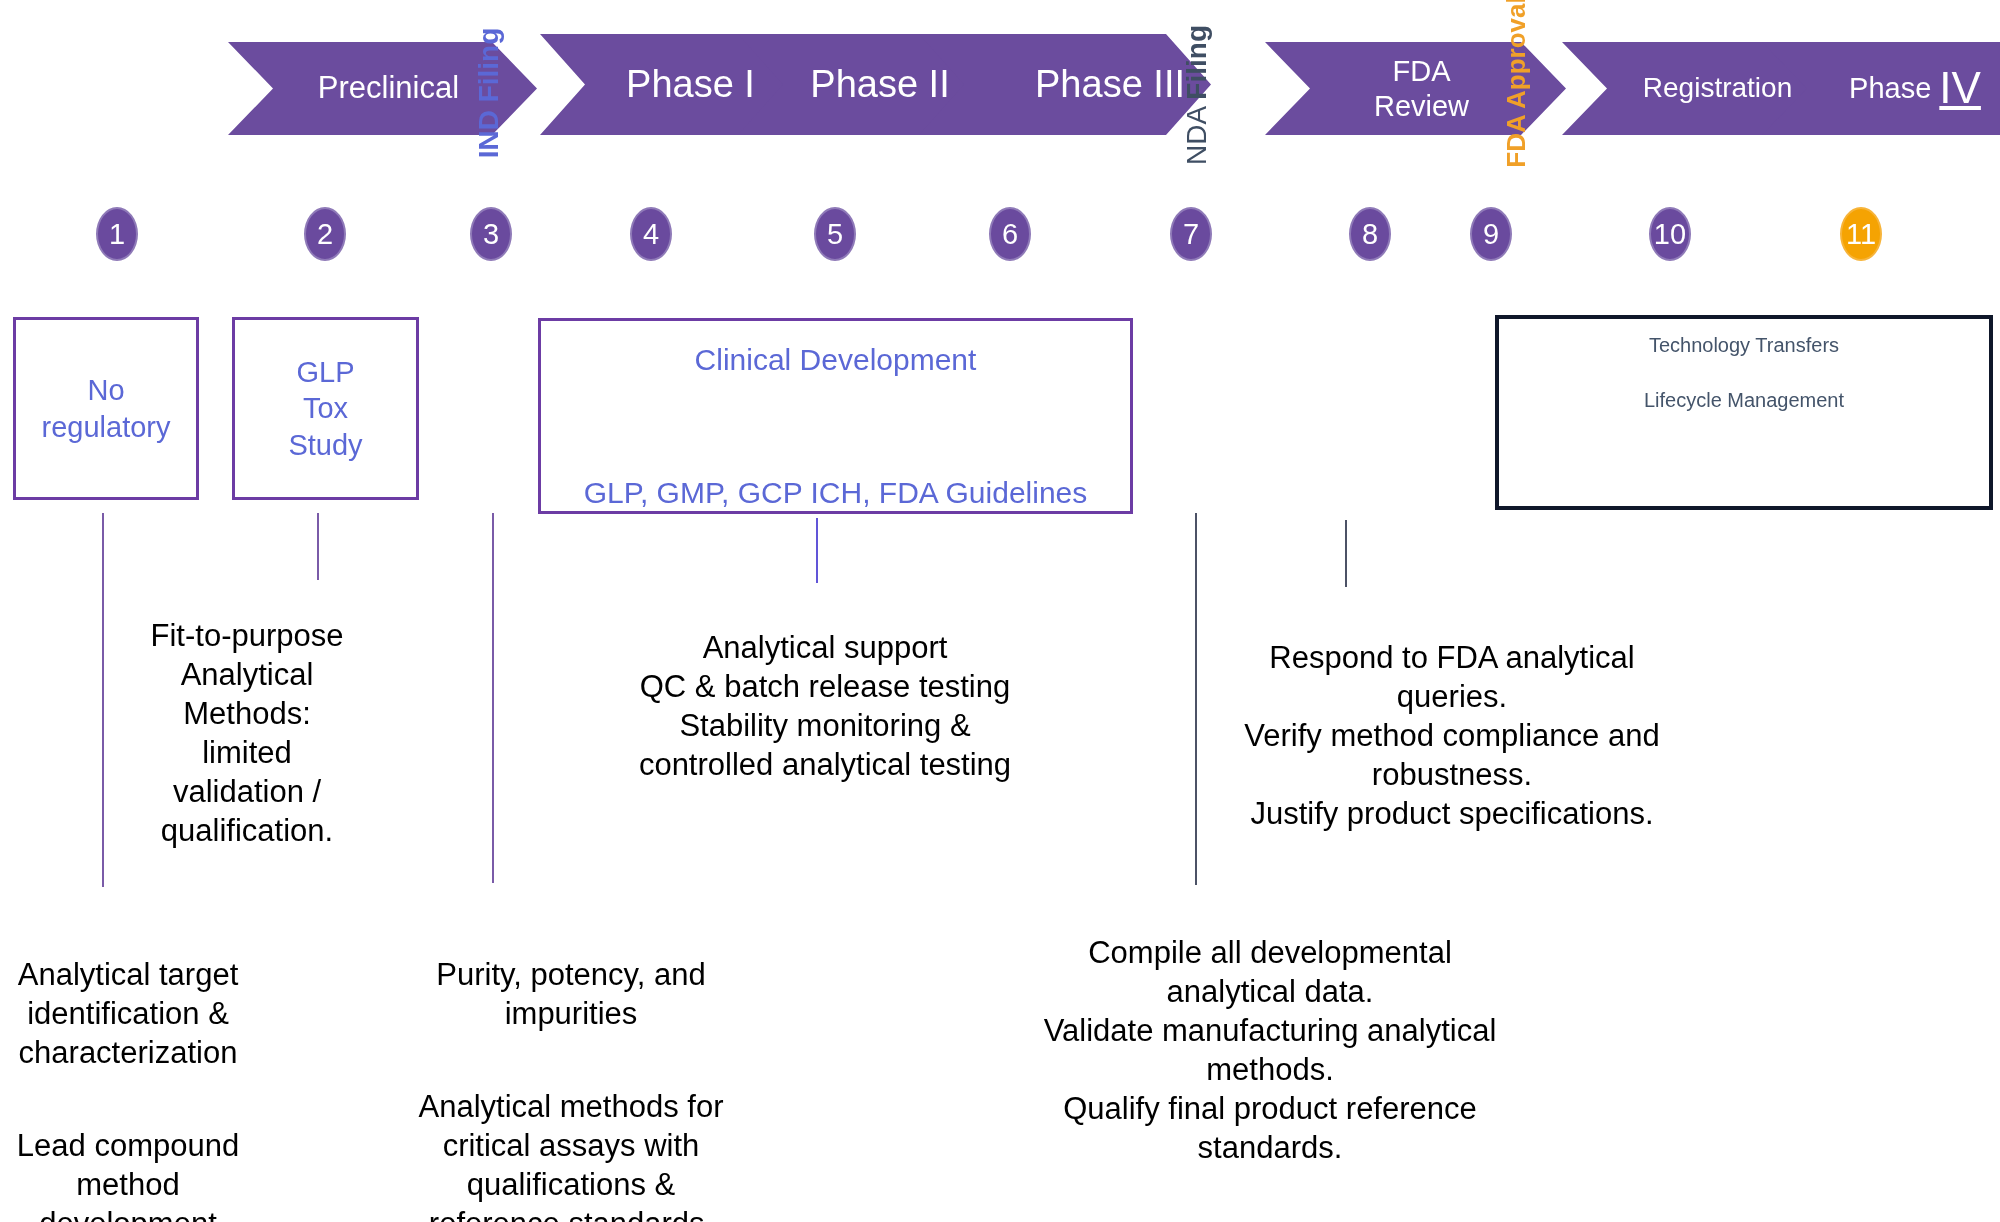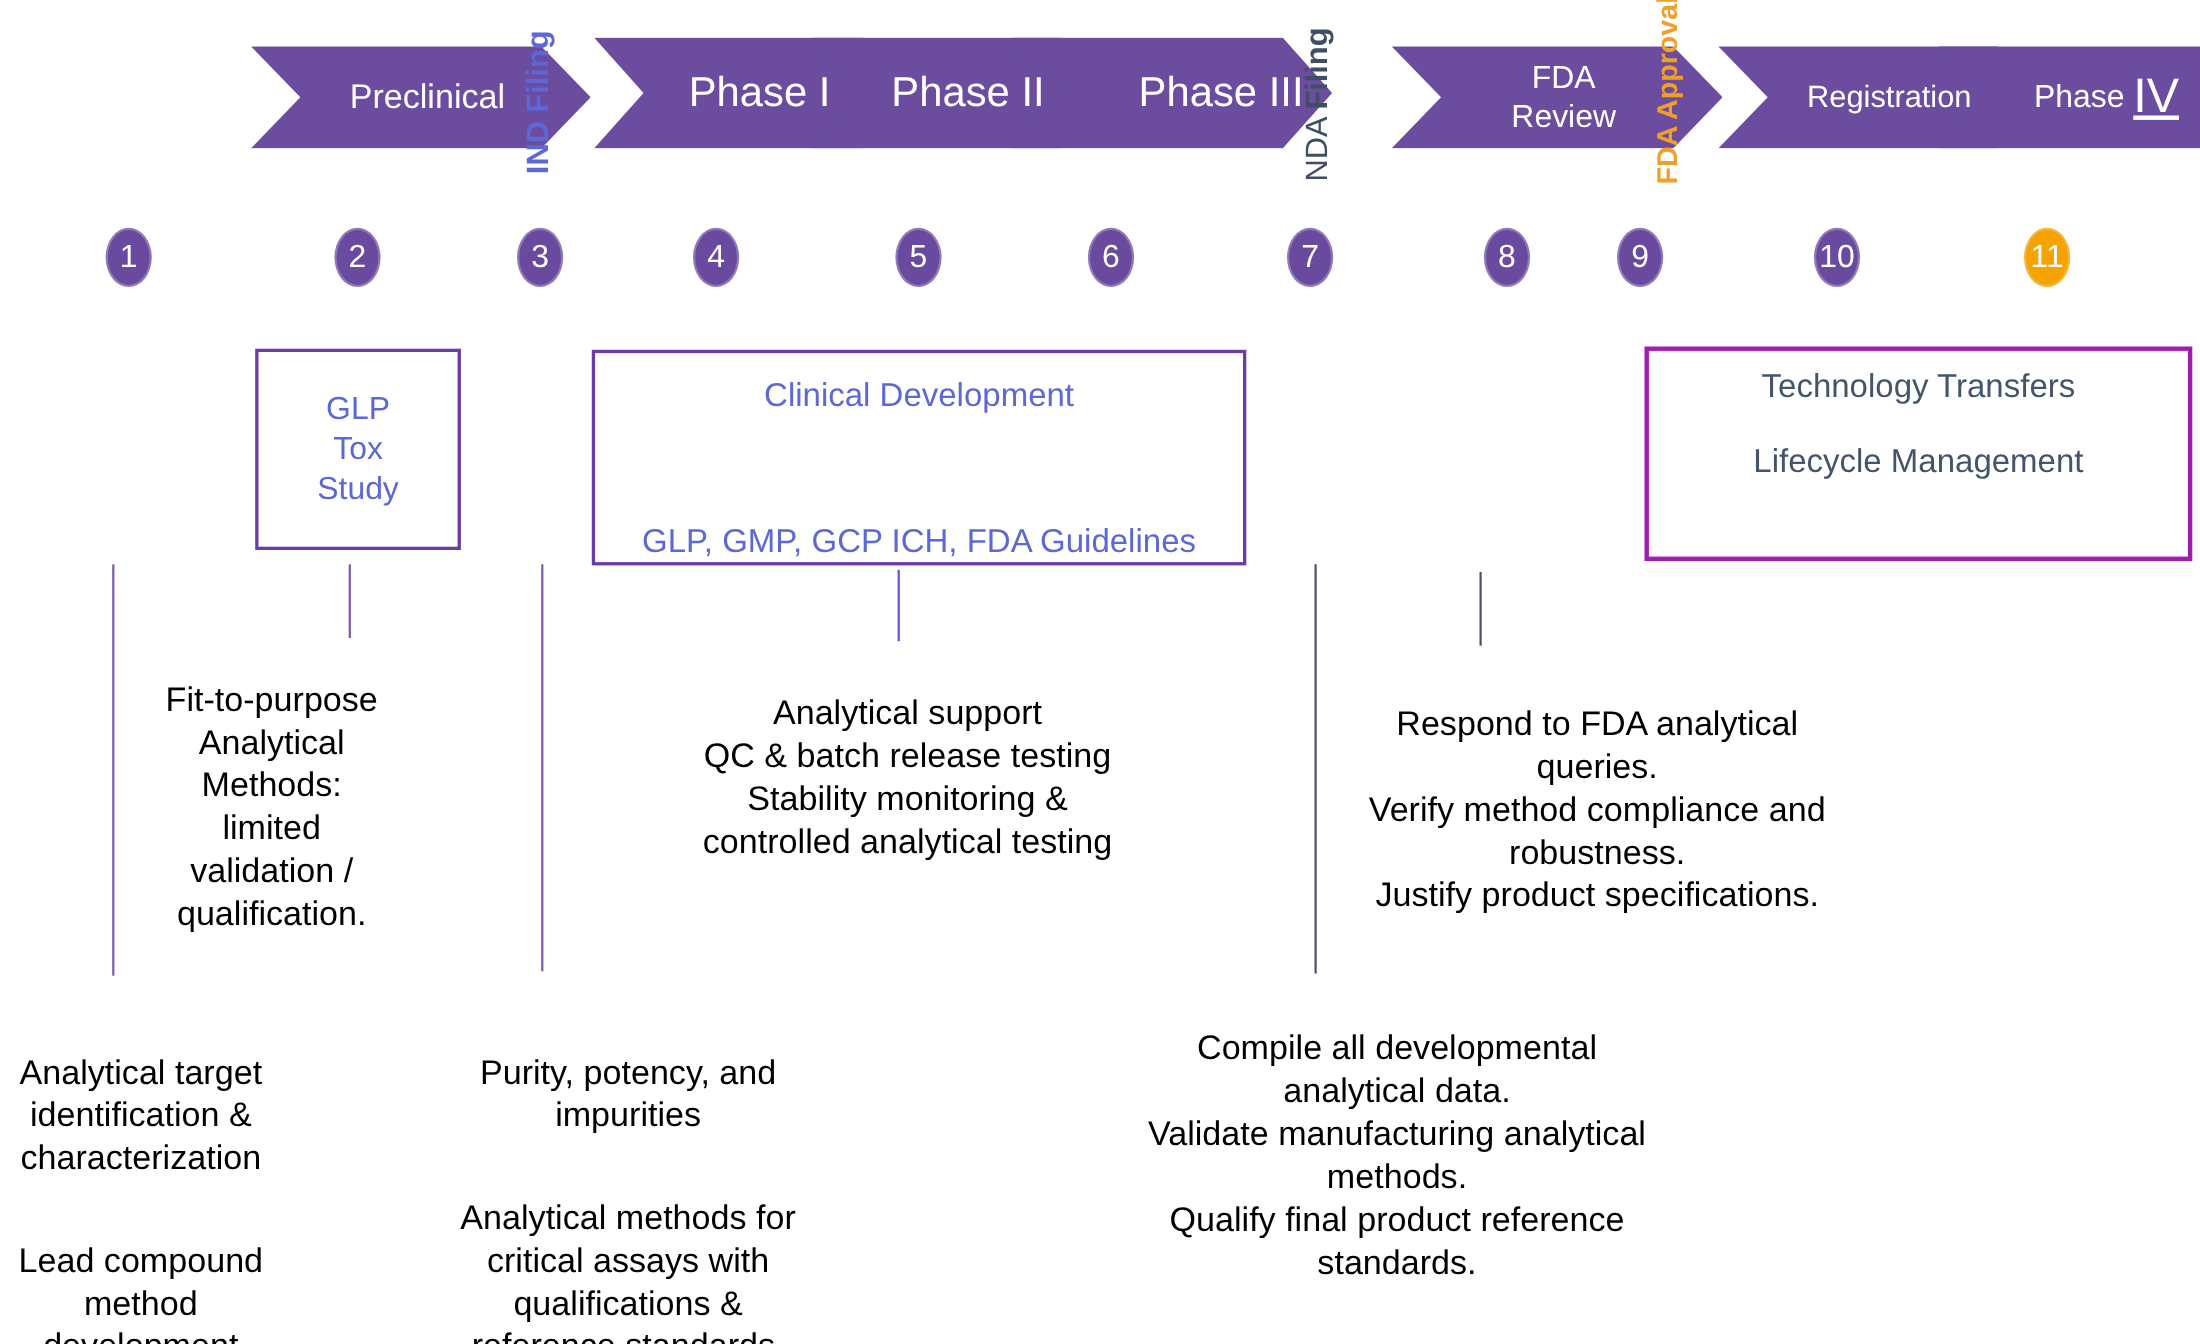--- a/index.html
+++ b/index.html
@@ -35,21 +35,21 @@
   }
   .step.orange{background:#f5a302;border-color:#f7b43a;}
   
   .pbox{
     position:absolute;box-sizing:border-box;border:3px solid #6c3ca4;background:#ffffff;
     color:#5b68d6;display:flex;flex-direction:column;align-items:center;justify-content:center;
     text-align:center;font-size:29px;line-height:1.25;white-space:pre-line;
   }
   .pbox.wide{justify-content:space-between;padding-top:20px;font-size:30px;}
   .pbox.wide .bx-line2{margin-top:24px;}
-  .pbox.slate{border:4px solid #a21caf;color:#44546a;font-size:30px;}
+  .pbox.slate{border:4px solid #0f172a;color:#44546a;font-size:20px;}
   .pbox.slate .bx-line1{margin-top:14px;}
   .pbox.slate .bx-line2{margin-top:30px;}
   
   .vline{position:absolute;width:2px;}
   .vline.purple{background:#7a5ba8;}
   .vline.blue{background:#6155d8;}
   .vline.slate{background:#4c5266;}
   
   .note{
     position:absolute;color:#000000;font-size:31px;line-height:1.26;text-align:center;
@@ -101,20 +101,22 @@
   <div class="step" style="left:470px;">3</div>
   <div class="step" style="left:630px;">4</div>
   <div class="step" style="left:814px;">5</div>
   <div class="step" style="left:989px;">6</div>
   <div class="step" style="left:1170px;">7</div>
   <div class="step" style="left:1349px;">8</div>
   <div class="step" style="left:1470px;">9</div>
   <div class="step" style="left:1649px;">10</div>
   <div class="step orange" style="left:1840px;">11</div>
 
+  <div class="pbox" style="left:13px;top:317px;width:186px;height:183px;">No
+regulatory</div>
   <div class="pbox" style="left:232px;top:317px;width:187px;height:183px;">GLP
 Tox
 Study</div>
   <div class="pbox wide" style="left:538px;top:318px;width:595px;height:196px;">
     <div class="bx-line1">Clinical Development</div>
     <div class="bx-line2">GLP, GMP, GCP ICH, FDA Guidelines</div>
   </div>
   <div class="pbox slate" style="left:1495px;top:315px;width:498px;height:195px;justify-content:flex-start;">
     <div class="bx-line1">Technology Transfers</div>
     <div class="bx-line2">Lifecycle Management</div>

